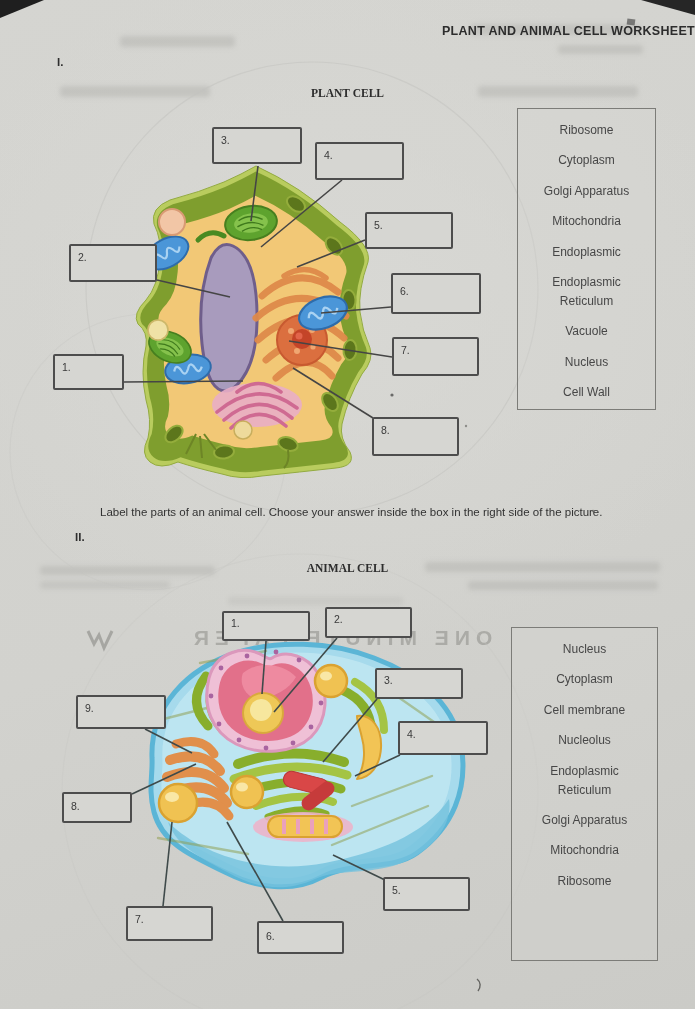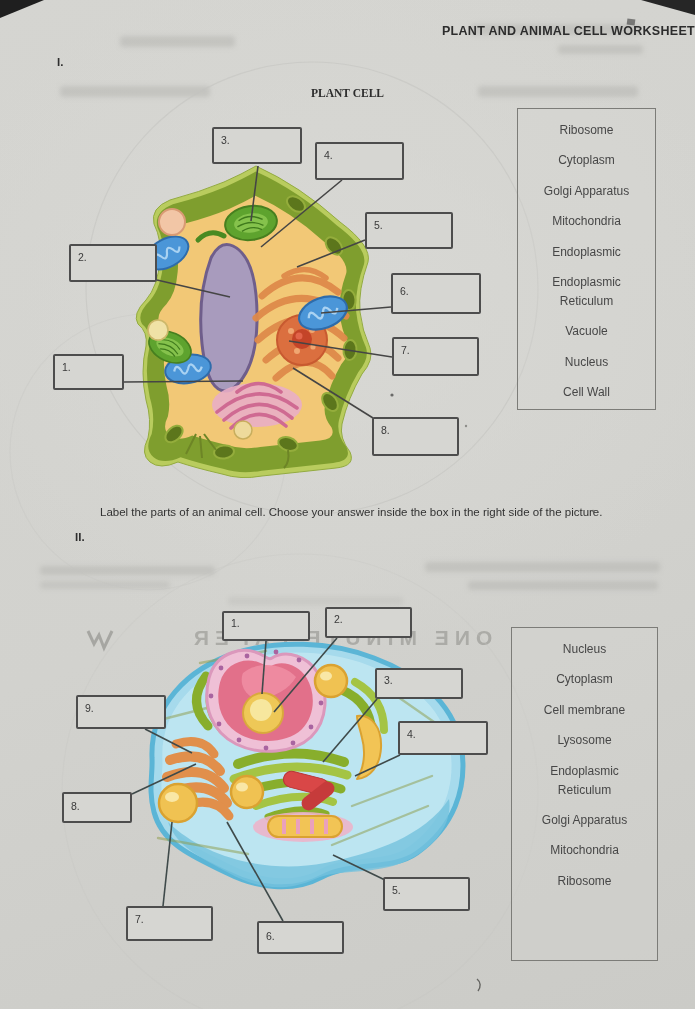--- a/index.html
+++ b/index.html
@@ -52,20 +52,21 @@
   <div class="smudge" style="left:468px;top:581px;width:190px;height:9px;"></div>
   <div class="smudge" style="left:40px;top:581px;width:130px;height:8px;opacity:.4;"></div>
   <div class="smudge" style="left:228px;top:597px;width:175px;height:8px;opacity:.3;"></div>
   <div class="mirrored">ONE MINUTE PAPER</div>
 
   <div class="title">PLANT AND ANIMAL CELL WORKSHEET</div>
   <div class="numeral" style="left:57px;top:56px;">I.</div>
   <div class="subhead" style="top:87px;">PLANT CELL</div>
   <div class="numeral" style="left:55px;top:531px;margin-left:20px;">II.</div>
   <div class="instruction" style="top:502px;width:552px;">Label the parts of an animal cell. Choose your answer inside the box in the right side of the picture.</div>
+  <div class="subhead" style="top:562px;">ANIMAL CELL</div>
 
   <svg class="art" width="695" height="1009" viewBox="0 0 695 1009">
 
     <g fill="none" stroke="#c3c3bf" stroke-width="1.2" opacity="0.55">
       <circle cx="312" cy="288" r="226"></circle>
       <circle cx="148" cy="452" r="138" opacity=".6"></circle>
       <circle cx="300" cy="792" r="238" opacity=".5"></circle>
     </g>
 
     <g stroke-linejoin="round">
@@ -351,20 +352,20 @@
       <span class="num" style="top:6px;">8.</span>
     </div>
   <div class="abox" style="left:76px;top:695px;width:90px;height:34px;">
       <span class="num">9.</span>
     </div>
 
   <div class="wbank" style="left:511px;top:627px;width:147px;height:334px;">
     <div class="wb-item">Nucleus</div>
     <div class="wb-item">Cytoplasm</div>
     <div class="wb-item">Cell membrane</div>
-    <div class="wb-item">Lysosome</div>
+    <div class="wb-item">Nucleolus</div>
     <div class="wb-item">Endoplasmic Reticulum</div>
     <div class="wb-item">Golgi Apparatus</div>
     <div class="wb-item">Mitochondria</div>
     <div class="wb-item">Ribosome</div>
   </div>
 
 </div>
 
 </body></html>

